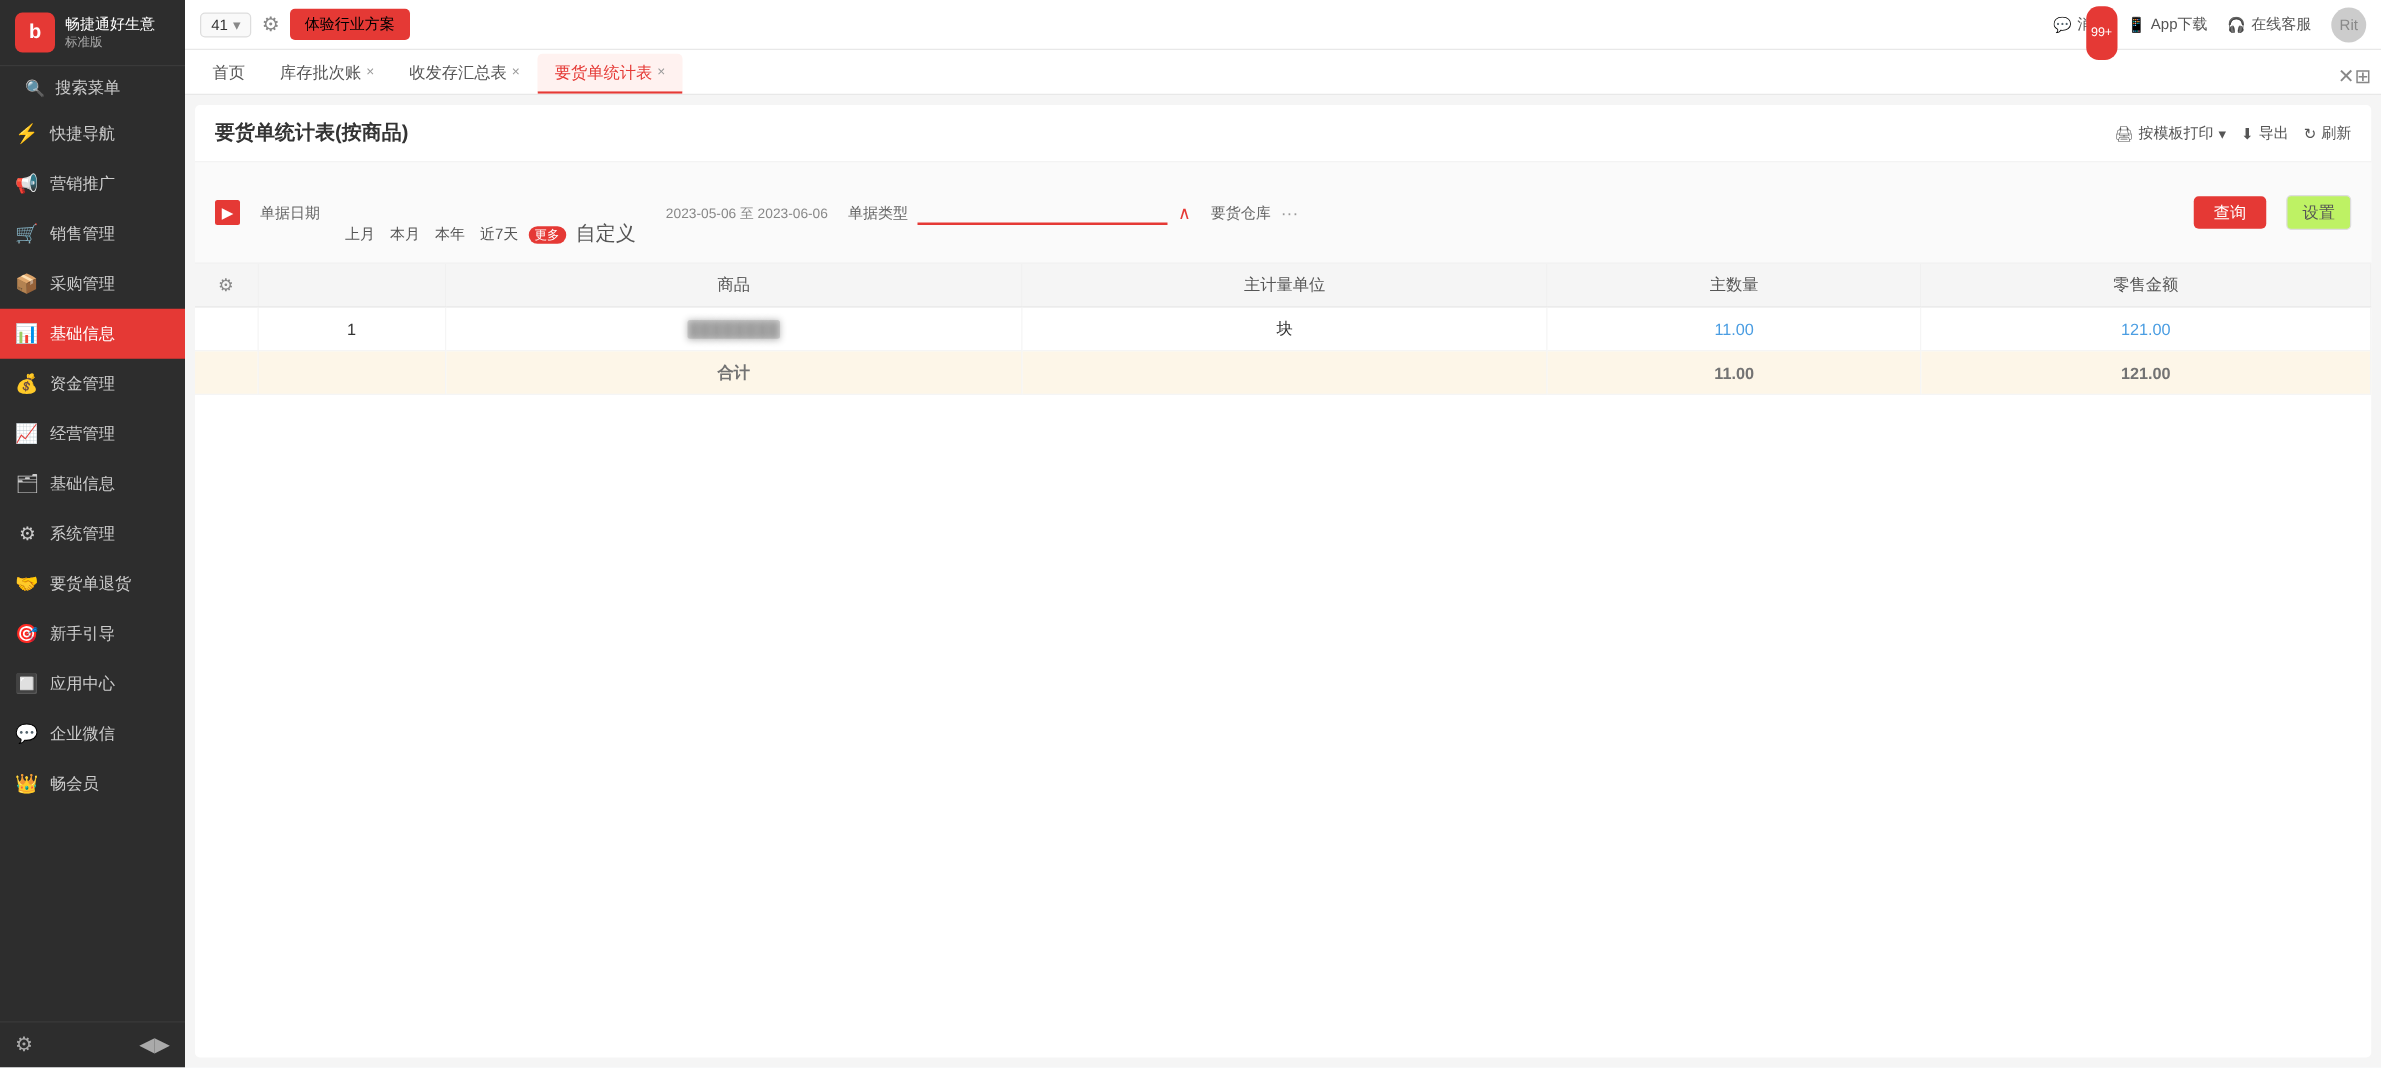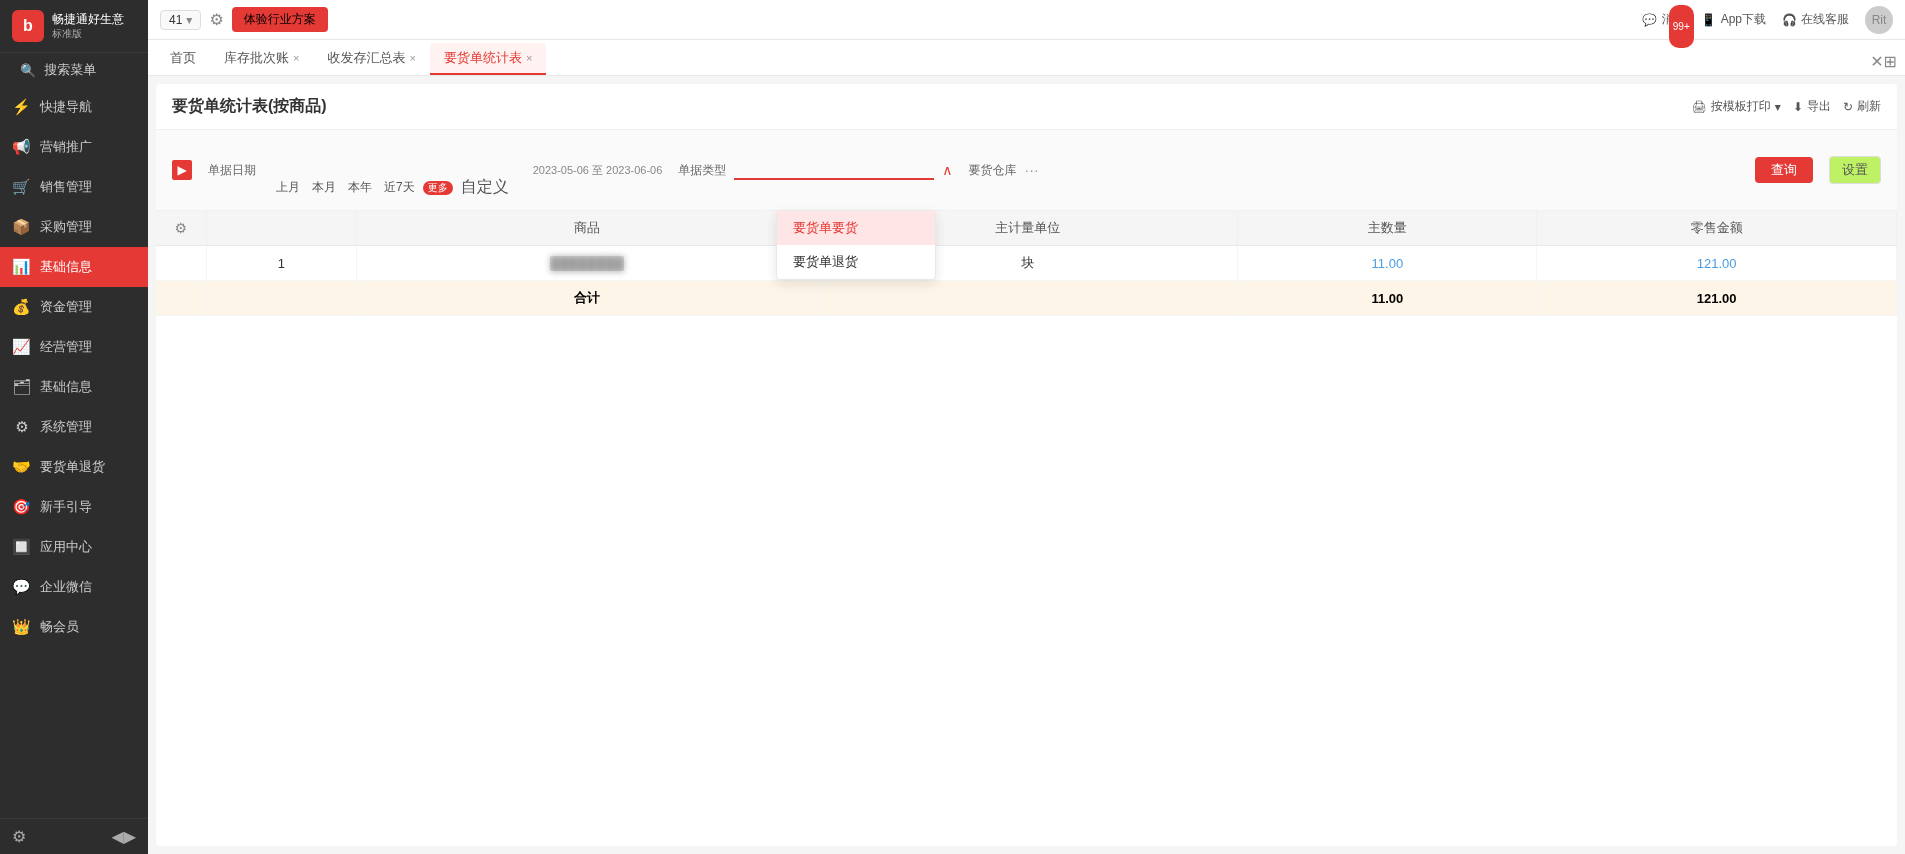--- a/index.html
+++ b/index.html
@@ -81,21 +81,21 @@
     .table th { background: #f5f5f5; padding: 8px 12px; text-align: center; font-size: 13px; color: #555; font-weight: normal; border-bottom: 1px solid #e8e8e8; border-right: 1px solid #f0f0f0; white-space: nowrap; }
     .table td { padding: 8px 12px; text-align: center; font-size: 13px; color: #333; border-bottom: 1px solid #f5f5f5; border-right: 1px solid #f5f5f5; }
     .table th:first-child, .table td:first-child { text-align: center; width: 50px; }
     .table th.gear-col { width: 40px; }
     .settings-icon { color: #888; cursor: pointer; font-size: 14px; }
     .link-text { color: #4a9de2; cursor: pointer; }
     .blurred { color: transparent; text-shadow: 0 0 6px rgba(0,0,0,0.3); user-select: none; background: #e0e0e0; border-radius: 2px; }
 
     
     .table-footer { background: #fdf6e8; }
-    .table-footer td { font-weight: bold; color: #000000; font-size: 13px; }
+    .table-footer td { font-weight: bold; color: #737373; font-size: 13px; }
   </style>
 </head>
 <body>
 
 <div class="sidebar">
   <div class="sidebar-logo">
     <div class="sidebar-logo-icon">
       <span>b</span>
     </div>
     <div>
@@ -269,24 +269,20 @@
         </div>
 
         <div class="filter-section">
           <span class="filter-warehouse-label">要货仓库</span>
           <span class="filter-more-btn">···</span>
         </div>
 
         <button class="filter-query-btn">查询</button>
         <button class="filter-setting-btn">设置</button>
 
-        <div class="dropdown-menu">
-          <div class="dropdown-item active">要货单要货</div>
-          <div class="dropdown-item">要货单退货</div>
-        </div>
       </div>
 
       <div class="table-container">
         <table class="table">
           <thead>
             <tr>
               <th class="gear-col"><span class="settings-icon">⚙</span></th>
               <th></th>
               <th>商品</th>
               <th>主计量单位</th>

